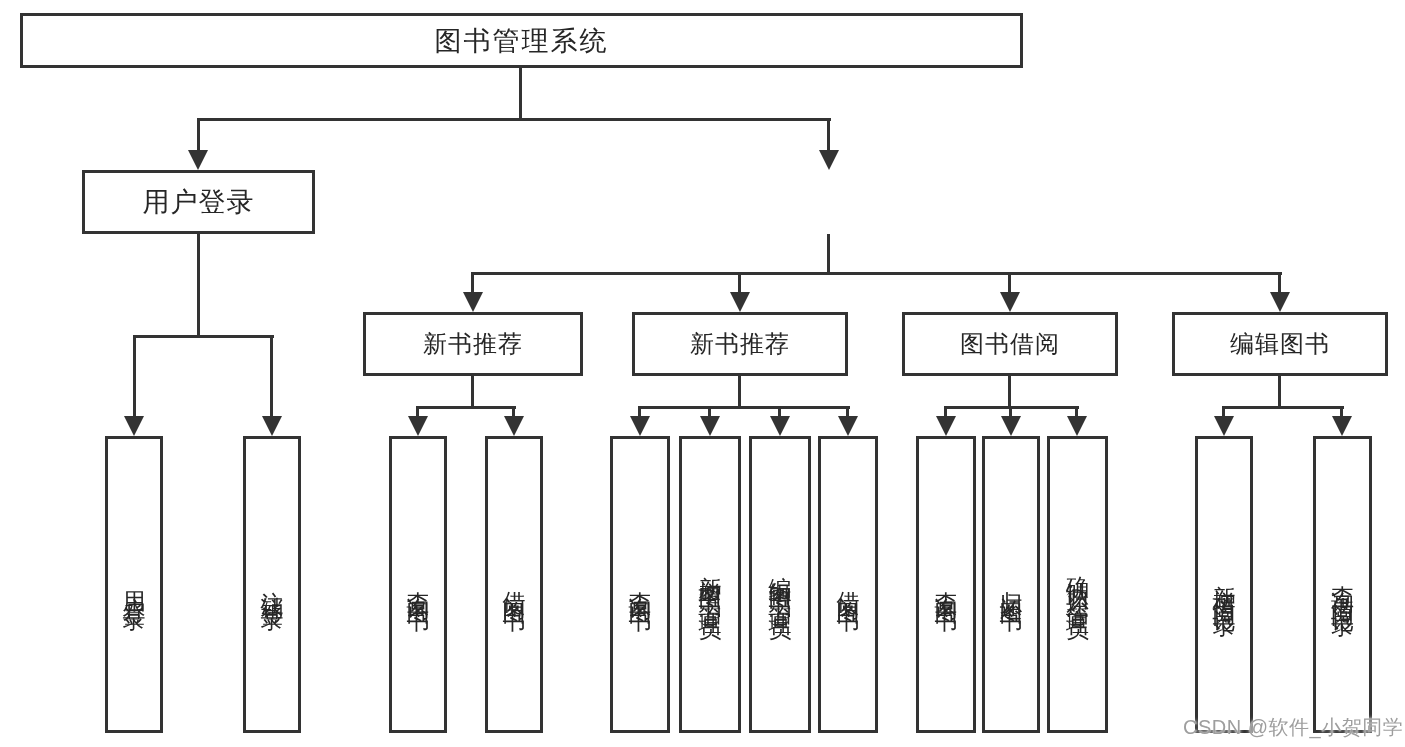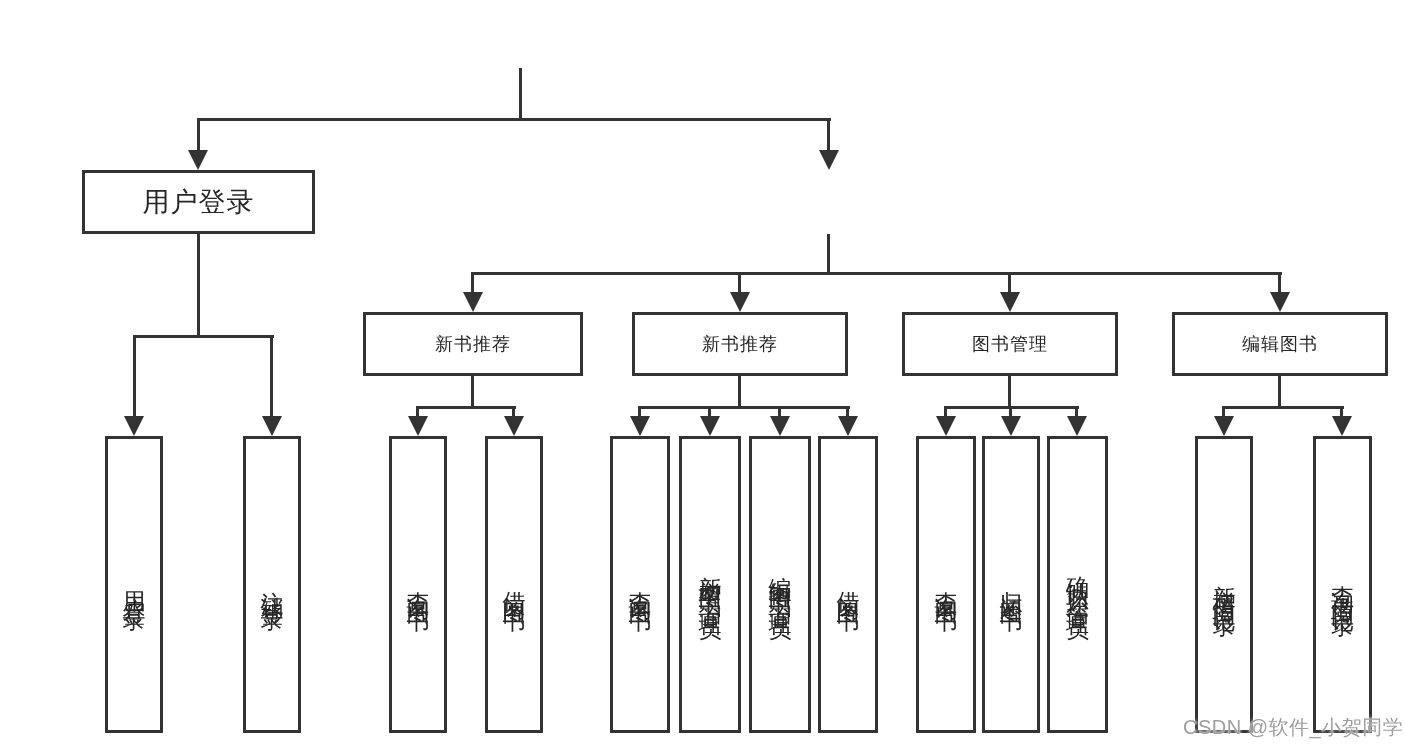--- a/index.html
+++ b/index.html
@@ -16,21 +16,21 @@
     border:3px solid #333333;
     background:#ffffff;
     color:#262626;
     display:flex;
     align-items:center;
     justify-content:center;
     text-align:center;
   }
   .box.h1{font-size:27px;letter-spacing:2px;}
   .box.h2{font-size:27px;letter-spacing:1px;}
-  .box.h3{font-size:18px;letter-spacing:1px;}
+  .box.h3{font-size:24px;letter-spacing:1px;}
   .box.vert{
     writing-mode:vertical-rl;
     font-size:23px;
     letter-spacing:6px;
     line-height:1;
   }
   .hline,.vline{position:absolute;background:#333333;}
   .hline{height:3px;}
   .vline{width:3px;}
   .arrow{
@@ -50,20 +50,21 @@
     z-index:10;
     text-shadow:0 0 2px #ffffff,0 0 4px #ffffff;
     text-align:center;
   }
 </style>
 </head>
 <body>
 
 <div id="canvas">
 
+  <div class="box h1" style="left:20px;top:13px;width:1003px;height:55px;">图书管理系统</div>
 
   <div class="vline" style="left:519px;top:68px;height:50px;"></div>
   <div class="hline" style="left:197px;top:118px;width:634px;"></div>
   <div class="vline" style="left:197px;top:118px;height:34px;"></div>
   <div class="arrow" style="left:188px;top:150px;"></div>
   <div class="vline" style="left:827px;top:118px;height:34px;"></div>
   <div class="arrow" style="left:819px;top:150px;"></div>
 
   <div class="box h2" style="left:82px;top:170px;width:233px;height:64px;">用户登录</div>
 
@@ -80,21 +81,21 @@
   <div class="arrow" style="left:463px;top:292px;"></div>
   <div class="vline" style="left:738px;top:272px;height:24px;"></div>
   <div class="arrow" style="left:730px;top:292px;"></div>
   <div class="vline" style="left:1008px;top:272px;height:24px;"></div>
   <div class="arrow" style="left:1000px;top:292px;"></div>
   <div class="vline" style="left:1278px;top:272px;height:24px;"></div>
   <div class="arrow" style="left:1270px;top:292px;"></div>
 
   <div class="box h3" style="left:363px;top:312px;width:220px;height:64px;">新书推荐</div>
   <div class="box h3" style="left:632px;top:312px;width:216px;height:64px;">新书推荐</div>
-  <div class="box h3" style="left:902px;top:312px;width:216px;height:64px;">图书管理</div>
+  <div class="box h3" style="left:902px;top:312px;width:216px;height:64px;">图书借阅</div>
   <div class="box h3" style="left:1172px;top:312px;width:216px;height:64px;">编辑图书</div>
 
   <div class="vline" style="left:471px;top:374px;height:34px;"></div>
   <div class="hline" style="left:416px;top:406px;width:100px;"></div>
   <div class="vline" style="left:416px;top:406px;height:14px;"></div>
   <div class="arrow" style="left:408px;top:416px;"></div>
   <div class="vline" style="left:512px;top:406px;height:14px;"></div>
   <div class="arrow" style="left:504px;top:416px;"></div>
 
   <div class="vline" style="left:738px;top:374px;height:34px;"></div>

